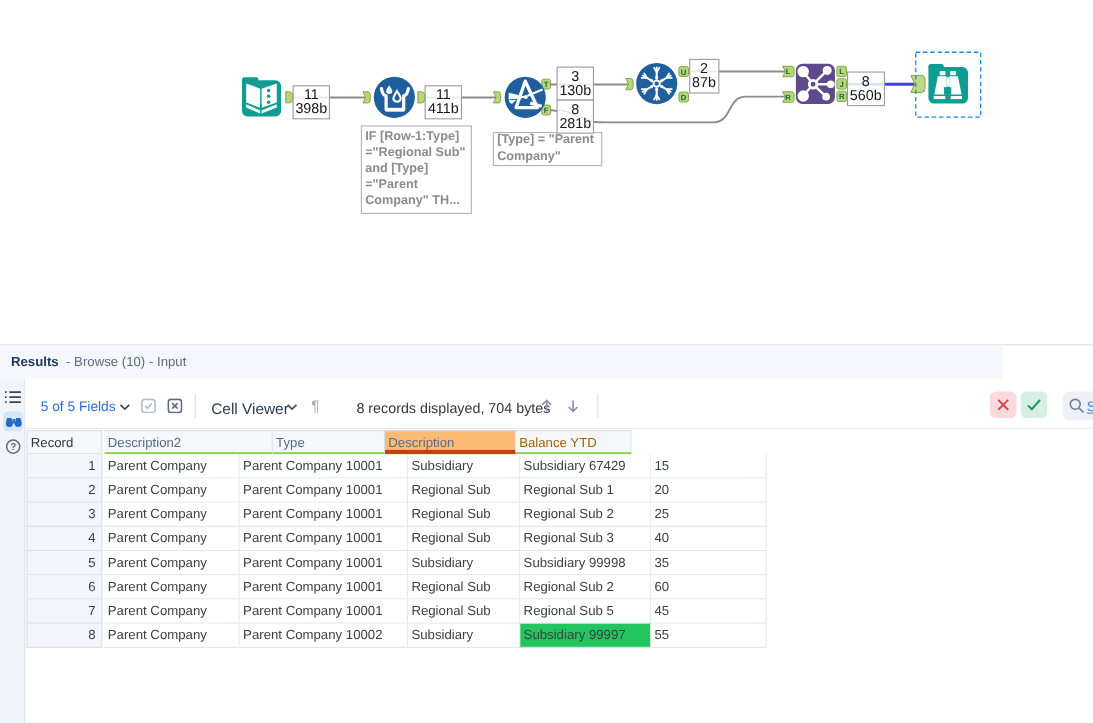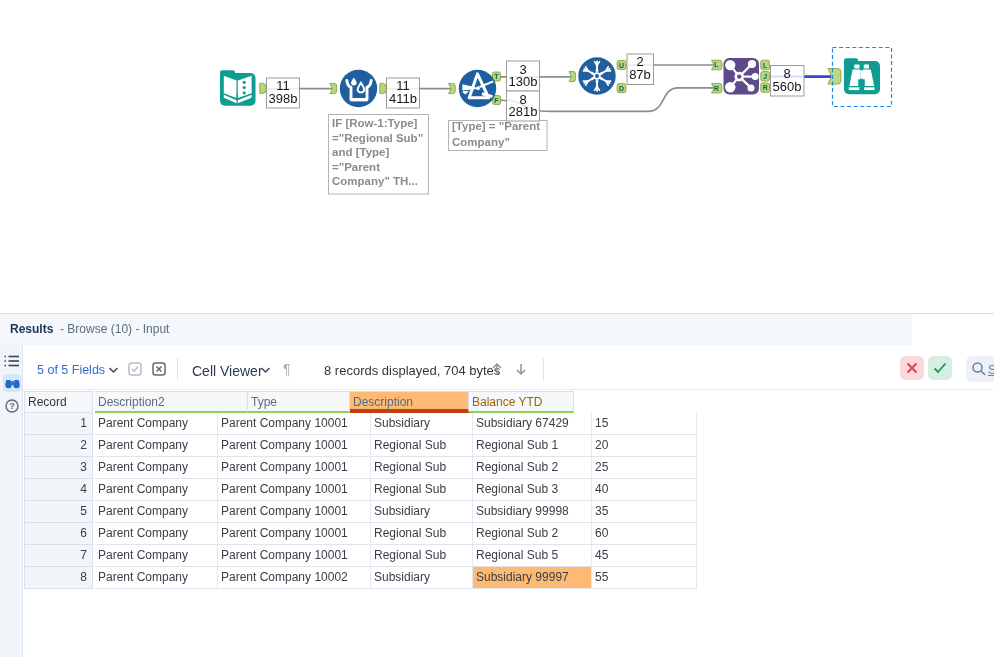--- a/index.html
+++ b/index.html
@@ -356,17 +356,17 @@
         <div style="box-sizing:border-box;width:102px;background:#fff;border-bottom:1px solid #dfe4ef;border-right:1px solid #e3e8f2;padding-left:3px">Regional Sub</div>
         <div style="box-sizing:border-box;width:119px;background:#fff;border-bottom:1px solid #dfe4ef;border-right:1px solid #e3e8f2;padding-left:3px">Regional Sub 5</div>
         <div style="box-sizing:border-box;width:105px;background:#fff;border-bottom:1px solid #dfe4ef;border-right:1px solid #e3e8f2;padding-left:3px">45</div>
       </div>
     <div style="display:flex;height:22px;line-height:21px">
         <div style="box-sizing:border-box;width:69px;background:#f2f5f9;border-left:1px solid #d9dfec;border-bottom:1px solid #d9dfec;border-right:1px solid #d9dfec;padding-right:5px;text-align:right">8</div>
         <div style="width:2px"></div>
         <div style="box-sizing:border-box;width:123px;background:#fff;border-bottom:1px solid #dfe4ef;border-right:1px solid #e3e8f2;padding-left:3px">Parent Company</div>
         <div style="box-sizing:border-box;width:153px;background:#fff;border-bottom:1px solid #dfe4ef;border-right:1px solid #e3e8f2;padding-left:3px">Parent Company 10002</div>
         <div style="box-sizing:border-box;width:102px;background:#fff;border-bottom:1px solid #dfe4ef;border-right:1px solid #e3e8f2;padding-left:3px">Subsidiary</div>
-        <div style="box-sizing:border-box;width:119px;background:#fdba74;border-bottom:1px solid #dfe4ef;border-right:1px solid #e3e8f2;padding-left:3px">Subsidiary 99997</div>
+        <div style="box-sizing:border-box;width:119px;background:#22c55e;border-bottom:1px solid #dfe4ef;border-right:1px solid #e3e8f2;padding-left:3px">Subsidiary 99997</div>
         <div style="box-sizing:border-box;width:105px;background:#fff;border-bottom:1px solid #dfe4ef;border-right:1px solid #e3e8f2;padding-left:3px">55</div>
       </div>
   </div>
 </div>
 
 </body></html>

